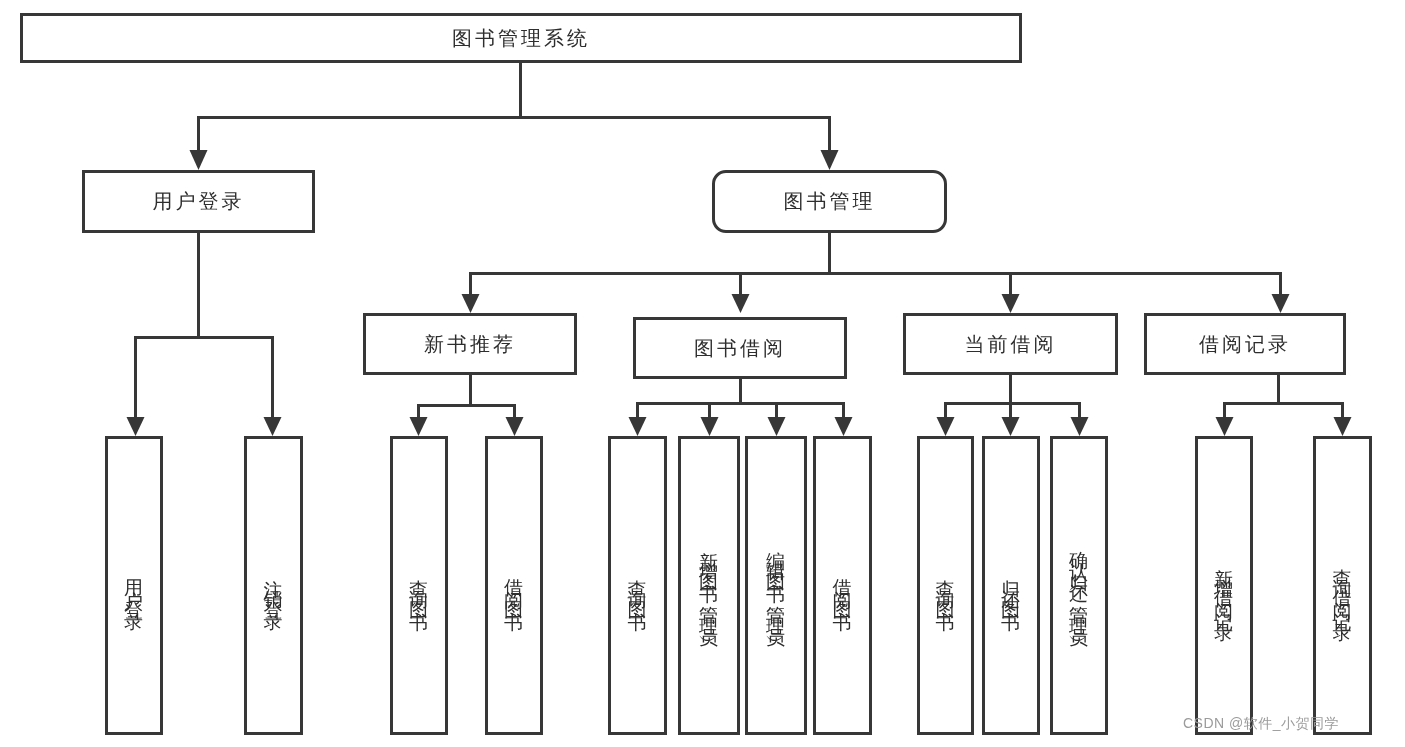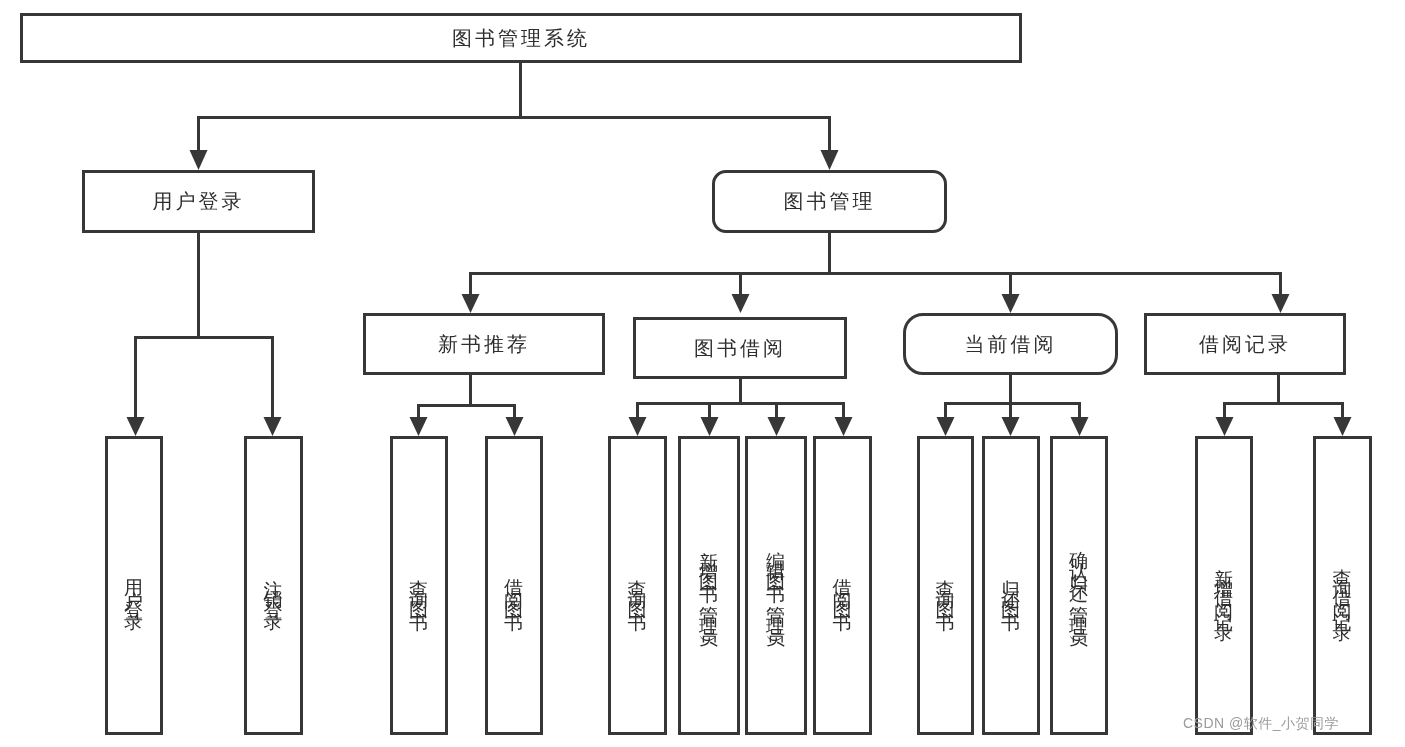--- a/index.html
+++ b/index.html
@@ -104,27 +104,27 @@
     <span class="lbl">图书管理系统</span>
   </div>
 
   <div class="box" style="left:82px; top:170px; width:233px; height:63px;">
     <span class="lbl">用户登录</span>
   </div>
   <div class="box" style="left:712px; top:170px; width:235px; height:63px;border-radius:14px;">
     <span class="lbl">图书管理</span>
   </div>
 
-  <div class="box" style="left:363px; top:313px; width:242px; height:62px;">
+  <div class="box" style="left:363px; top:313px; width:214px; height:62px;">
     <span class="lbl">新书推荐</span>
   </div>
   <div class="box" style="left:633px; top:317px; width:214px; height:62px;">
     <span class="lbl">图书借阅</span>
   </div>
-  <div class="box" style="left:903px; top:313px; width:215px; height:62px;border-radius:20px;">
+  <div class="box" style="left:903px; top:313px; width:215px; height:62px;">
     <span class="lbl">当前借阅</span>
   </div>
   <div class="box" style="left:1144px; top:313px; width:202px; height:62px;">
     <span class="lbl">借阅记录</span>
   </div>
 
   <div class="box vbox" style="left:105px; top:436px; width:58px; height:299px;">
     <span class="lbl">用户登录</span>
   </div>
   <div class="box vbox" style="left:244px; top:436px; width:59px; height:299px;">

